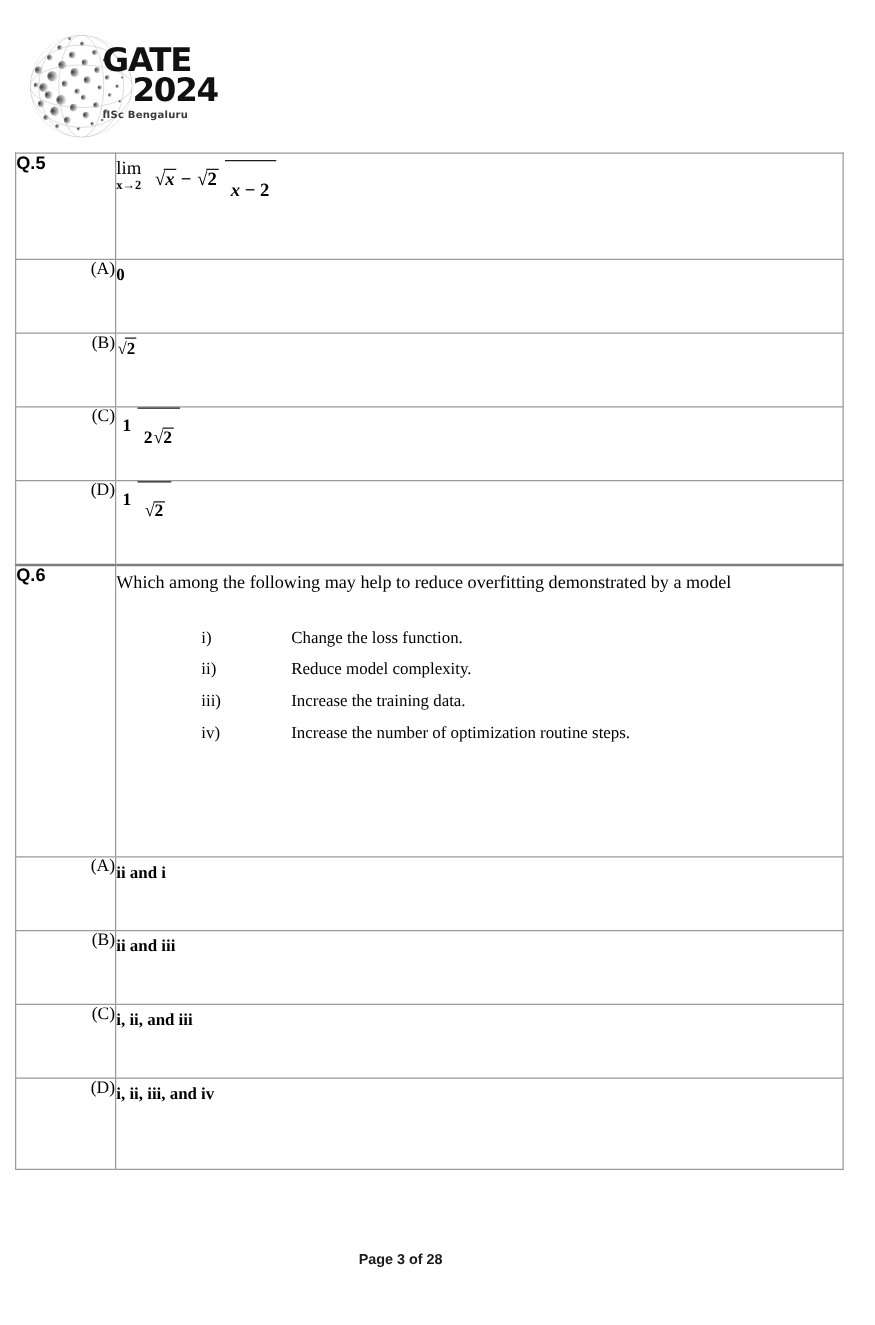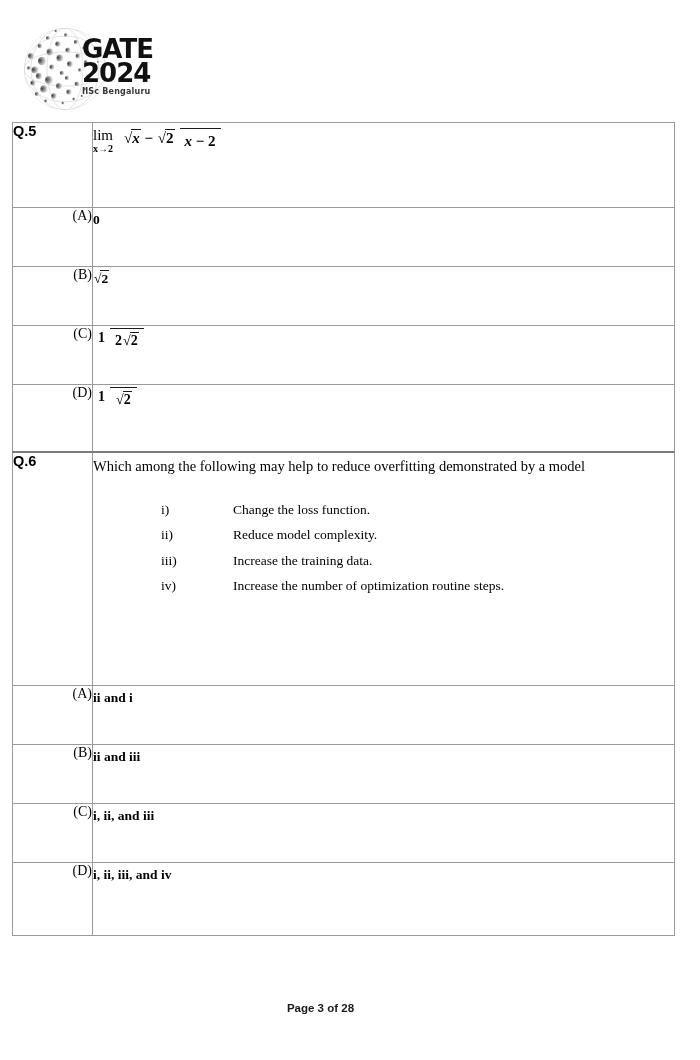--- a/index.html
+++ b/index.html
@@ -42,20 +42,21 @@
     font-weight: bold;
     color: #111111;
     letter-spacing: -1px;
     line-height: 0.92;
   }
   .logo-gate {
     font-size: 26px;
   }
   .logo-year {
     font-size: 26px;
+    padding-left: 24px;
   }
   .logo-sub {
     font-family: "DejaVu Sans", sans-serif;
     font-size: 8px;
     font-weight: bold;
     color: #3a3a3a;
     letter-spacing: 0.2px;
     margin-top: 1px;
   }
 
@@ -133,21 +134,21 @@
     flex-direction: row;
     align-items: center;
     vertical-align: middle;
     line-height: 1.15;
   }
   .frac .num {
     padding: 0 5px 1px 5px;
     font-size: 15px;
   }
   .frac .den {
-    padding: 4px 5px 0 5px;
+    padding: 16px 5px 0 5px;
     font-size: 15px;
     border-top: 1.4px solid #1a1a1a;
   }
   .frac.small .num, .frac.small .den { font-size: 14px; }
   .ital { font-style: italic; }
   .sqrt {
     display: inline-block;
     position: relative;
     padding-left: 1px;
     white-space: nowrap;

